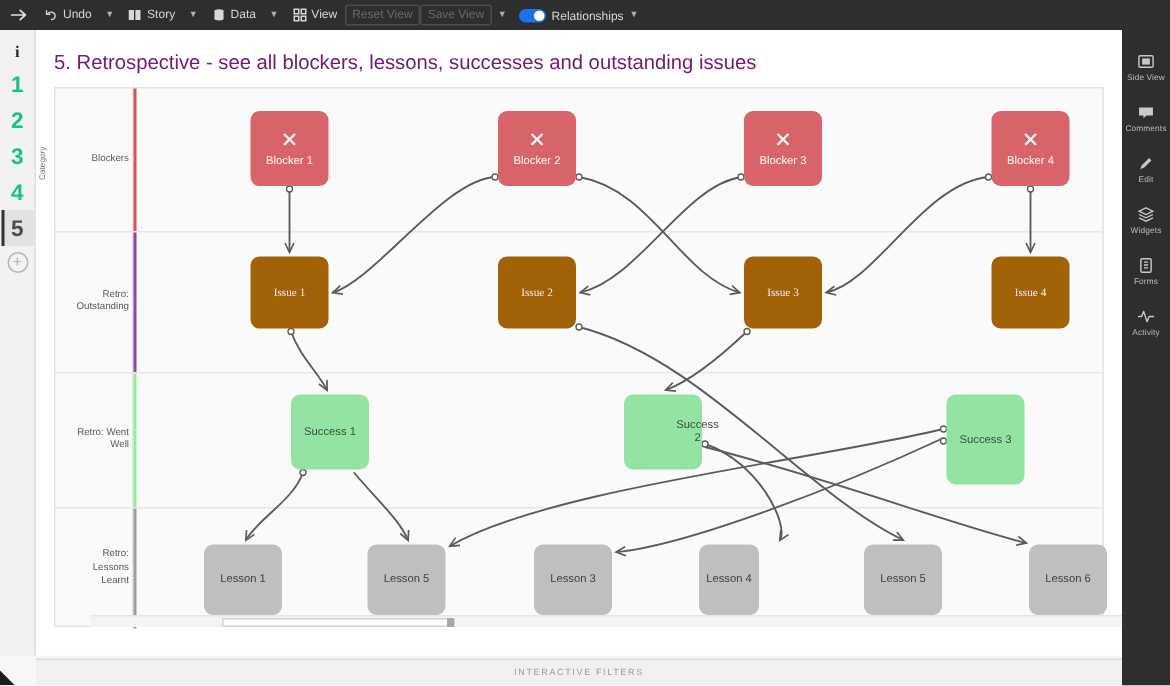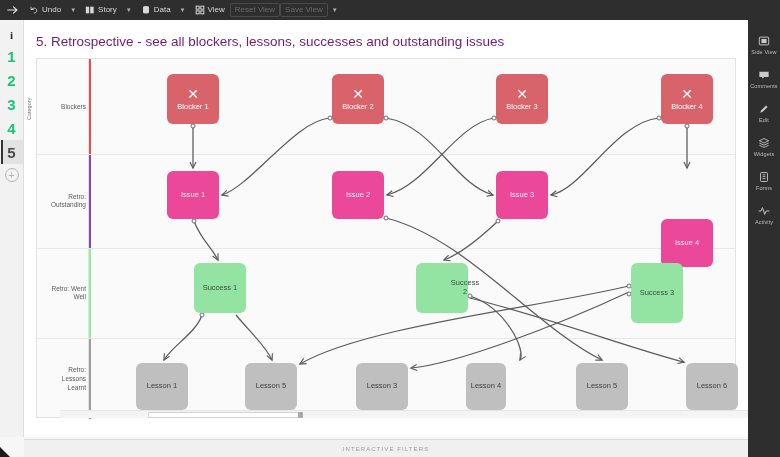--- a/index.html
+++ b/index.html
@@ -153,21 +153,21 @@
   
   .node {
     position: absolute;
     border-radius: 6px;
     display: flex; flex-direction: column;
     align-items: center; justify-content: center;
     font-size: 7.5px; text-align: center; line-height: 1.15;
     z-index: 5;
   }
   .node.blocker { background: #d9636a; color: #ffffff; }
-  .node.issue   { background: #ec4899; color: #f6eaf4; }
+  .node.issue   { background: #a16207; color: #f6eaf4; font-family: Liberation Serif, serif; }
   .node.success { background: #93e4a3; color: #3b4a3f; }
   .node.lesson  { background: #bfbfbf; color: #3f3f3f; }
   .node .xicon {
     font-size: 14px; font-weight: bold; line-height: 1;
     margin-bottom: 2px; color: #fff;
     font-family: "DejaVu Sans", sans-serif;
   }
 
   
   .bottom-bar {
@@ -270,20 +270,25 @@
             </svg>
         </span>
         <span>View</span>
       </span>
     </div>
 
     <span class="tb-btn disabled">Reset View</span>
     <span class="tb-btn disabled">Save View</span>
     <span class="tb-caret">▼</span>
 
+    <div class="tb-group" style="margin-left:4px;">
+      <span class="toggle"></span>
+      <span class="tb-label">Relationships</span>
+      <span class="tb-caret">▼</span>
+    </div>
 
     <span class="tb-spacer"></span>
   </div>
 
   <div class="left-rail">
     <div class="rail-info">i</div>
     <div class="rail-num">1</div>
     <div class="rail-num">2</div>
     <div class="rail-num">3</div>
     <div class="rail-num">4</div>
@@ -469,21 +474,21 @@
 
         <div class="node issue" style="left:143px;top:113px;width:52px;height:48px;">
           <span>Issue 1</span>
         </div>
         <div class="node issue" style="left:308px;top:113px;width:52px;height:48px;">
           <span>Issue 2</span>
         </div>
         <div class="node issue" style="left:472px;top:113px;width:52px;height:48px;">
           <span>Issue 3</span>
         </div>
-        <div class="node issue" style="left:637px;top:113px;width:52px;height:48px;margin-top:48px;">
+        <div class="node issue" style="left:637px;top:113px;width:52px;height:48px;">
           <span>Issue 4</span>
         </div>
 
         <div class="node success" style="left:170px;top:205px;width:52px;height:50px;">
           <span>Success 1</span>
         </div>
         <div class="node success" style="left:392px;top:205px;width:52px;height:50px;padding-left:46px;">
           <span>Success 2</span>
         </div>
         <div class="node success" style="left:607px;top:205px;width:52px;height:60px;">

